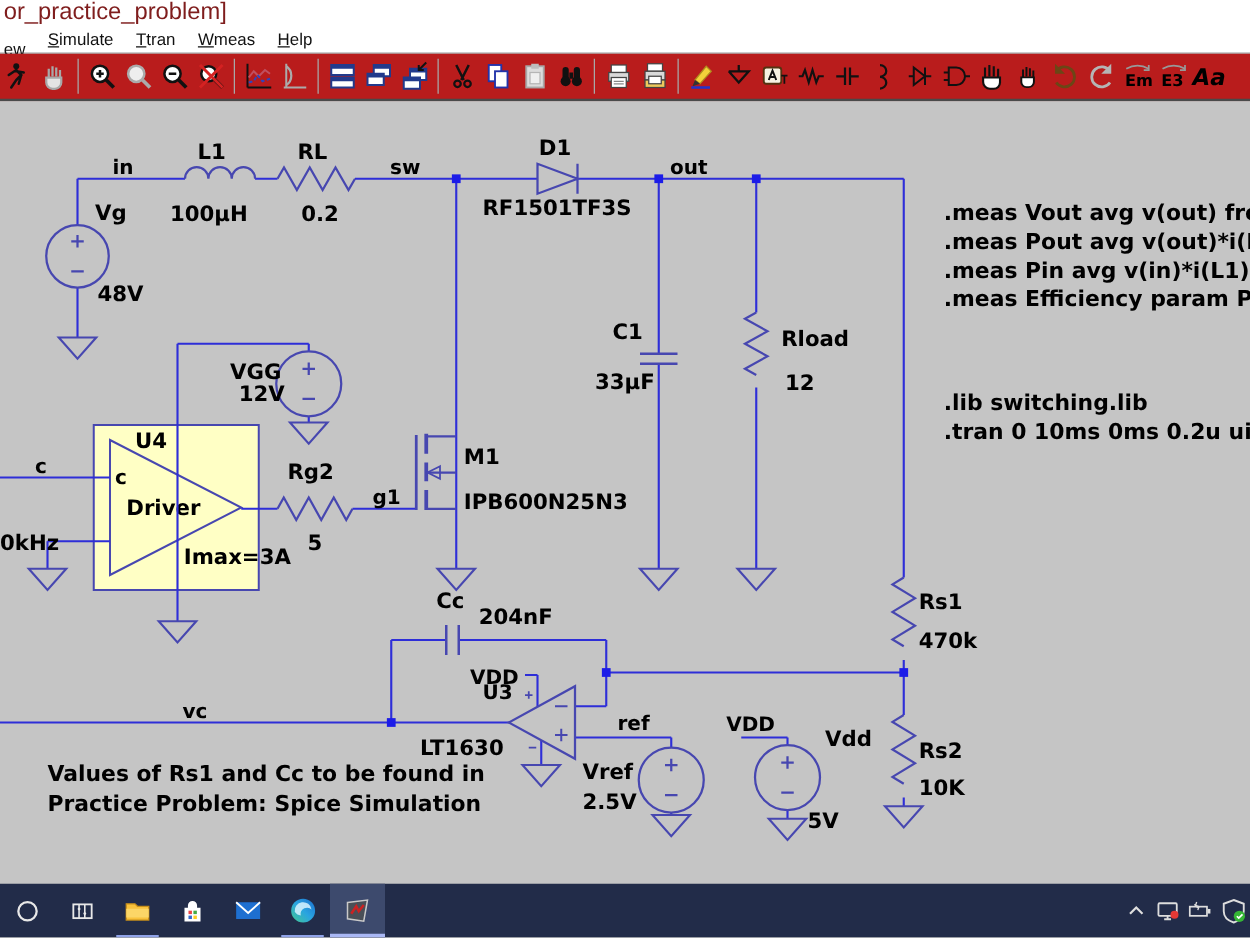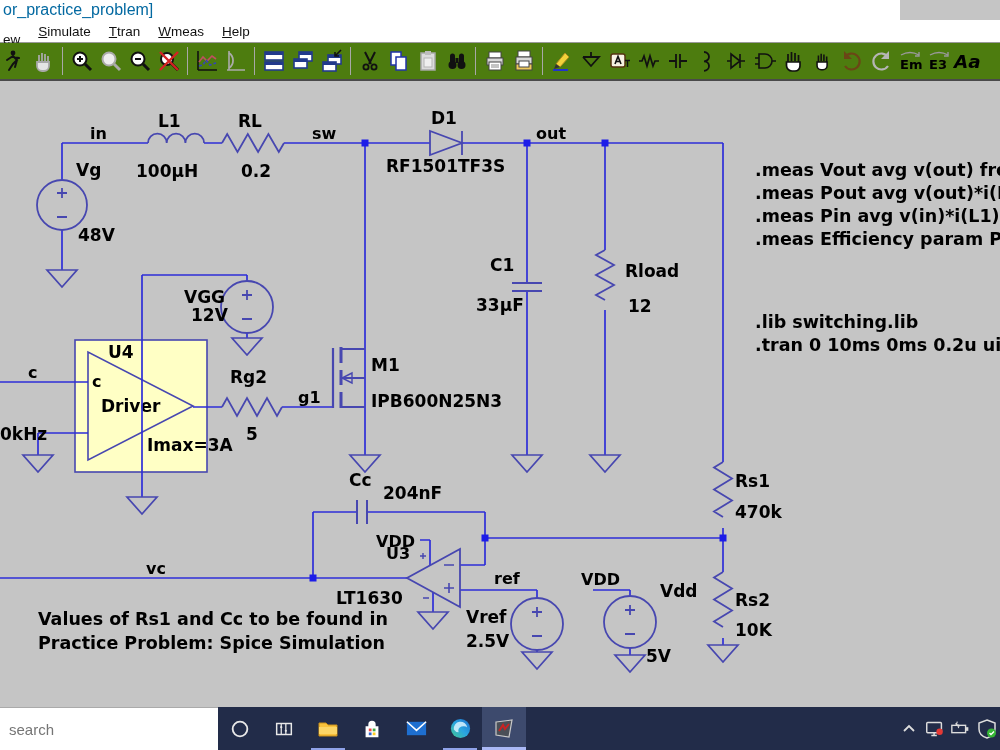--- a/index.html
+++ b/index.html
@@ -1,23 +1,23 @@
 <!DOCTYPE html>
 <html><head>
 <meta charset="utf-8">
 <style>
   html,body{margin:0;padding:0;}
   body{width:1000px;height:750px;overflow:hidden;font-family:"Liberation Sans",sans-serif;background:#c5c5c5;position:relative;}
-  .titlebar{position:absolute;left:0;top:0;width:900px;height:20px;background:#ffffff;color:#0369a1;
-    font-size:16px;line-height:20px;padding-left:3px;box-sizing:border-box;white-space:nowrap;}
+  .titlebar{position:absolute;left:0;top:0;width:1000px;height:20px;background:#ffffff;color:#7f1d1d;
+    font-size:19px;line-height:20px;padding-left:3px;box-sizing:border-box;white-space:nowrap;}
   .menubar{position:absolute;left:0;top:20px;width:1000px;height:23px;background:#ffffff;border-bottom:1px solid #9a9a9a;
     display:flex;align-items:center;font-size:13.5px;color:#111;box-sizing:border-box;}
   .mi{padding:0 9px;}
   .mi:first-child{padding-left:3px;margin-top:17px;}
-  .toolbar{position:absolute;left:0;top:43px;width:1000px;height:38px;background:#4d7c0f;border-bottom:2px solid #4a4a4a;
+  .toolbar{position:absolute;left:0;top:43px;width:1000px;height:38px;background:#b91c1c;border-bottom:2px solid #4a4a4a;
     display:flex;align-items:center;box-sizing:border-box;overflow:hidden;}
   .tb{width:29px;height:30px;display:flex;align-items:center;justify-content:center;flex:0 0 auto;}
   .sep{width:1px;height:28px;background:#a8a8a8;margin:0 4px;flex:0 0 auto;}
   .canvas{position:absolute;left:0;top:81px;width:1000px;height:626px;background:#c5c5c5;overflow:hidden;}
   .canvas svg{display:block;}
   svg text{font-family:"DejaVu Sans",sans-serif;font-weight:bold;fill:#000;}
   .taskbar{position:absolute;left:0;top:707px;width:1000px;height:43px;background:#222c49;display:flex;align-items:stretch;}
   .search{width:218px;height:43px;border:none;border-top:1px solid #aaa;background:#ffffff;font-size:15px;
     padding:0 0 0 9px;box-sizing:border-box;font-family:"Liberation Sans",sans-serif;color:#222;outline:none;flex:0 0 auto;}
   .tbtn{width:44px;height:43px;display:flex;align-items:center;justify-content:center;position:relative;flex:0 0 auto;}
@@ -431,21 +431,20 @@
   </g>
 
   <g font-size="17.5" fill="#2233cc">
     <text x="38" y="544" fill="#2233cc">Values of Rs1 and Cc to be found in</text>
     <text x="38" y="568" fill="#2233cc">Practice Problem: Spice Simulation</text>
   </g>
 </svg>
 </div>
 
 <div class="taskbar">
-  <input class="search" placeholder="search" style="">
   <span class="tbtn">
       <svg width="22" height="22" viewBox="0 0 24 24">
         <circle cx="12" cy="12" r="8" stroke="#e8e8e8" stroke-width="2" fill="none"></circle>
       </svg>
     </span>
   <span class="tbtn">
       <svg width="22" height="22" viewBox="0 0 24 24">
         <rect x="4" y="6" width="16" height="12" stroke="#e8e8e8" stroke-width="1.6" fill="none"></rect>
         <path d="M9,6 V18 M14,6 V18" stroke="#e8e8e8" stroke-width="1.4"></path>
         <circle cx="9" cy="10" r="1.2" fill="#e8e8e8"></circle>

